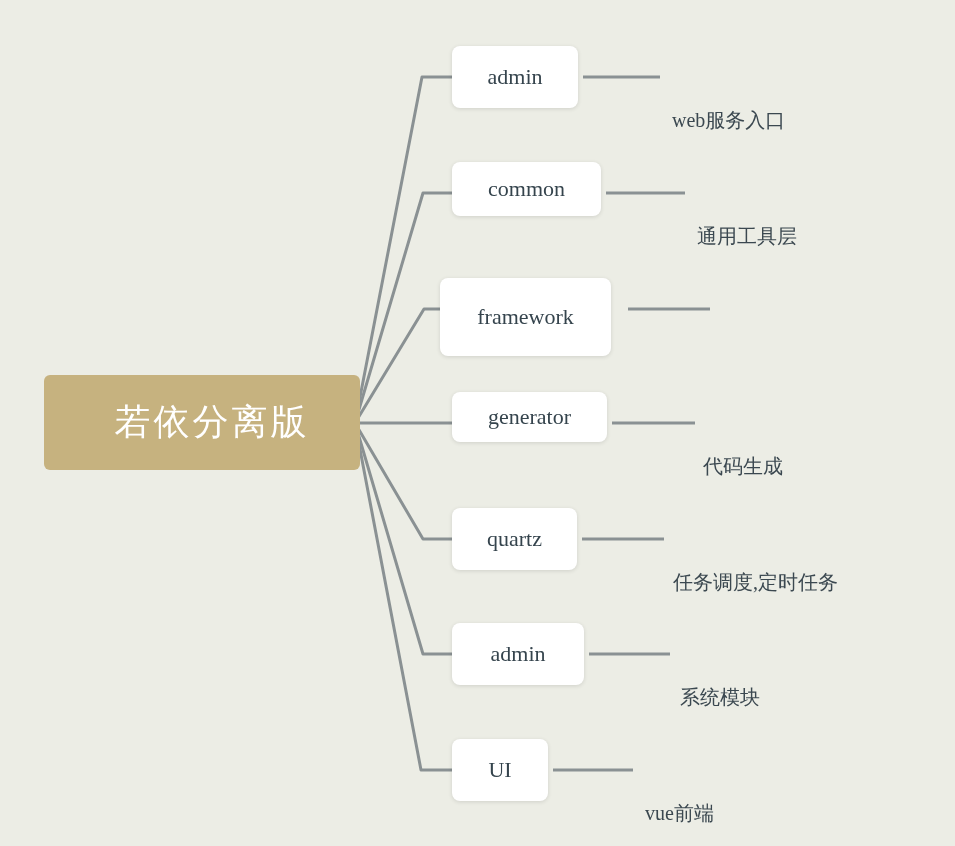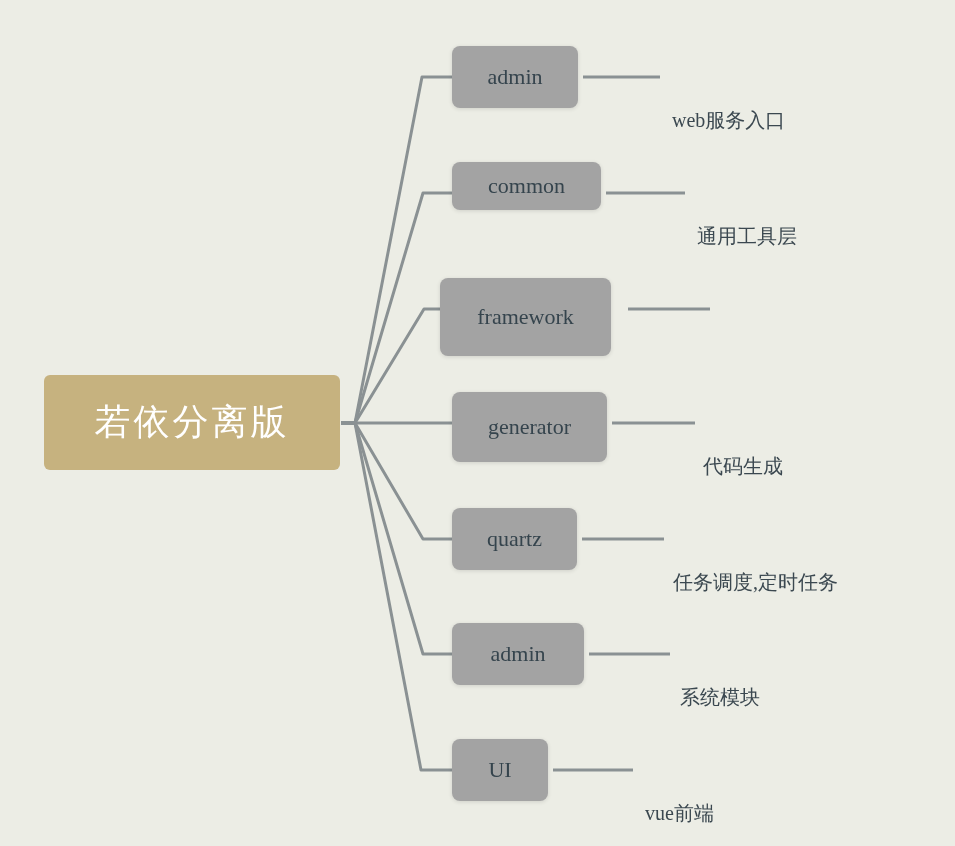--- a/index.html
+++ b/index.html
@@ -9,31 +9,32 @@
     font-family:"Liberation Serif","DejaVu Serif",serif;
   }
   svg.wires{position:absolute;left:0;top:0;width:955px;height:846px;}
   .root-node{
     position:absolute;left:44px;top:375px;width:296px;height:95px;
     background:#C6B27F;border-radius:6px;
     display:flex;align-items:center;justify-content:center;
     color:#FFFFFF;font-size:36px;letter-spacing:3px;
     font-family:"Liberation Sans","DejaVu Sans",sans-serif;
     cursor:pointer;
+    padding-left:20px;
   }
   .node{
-    position:absolute;background:#a3a3a3;border-radius:8px;
+    position:absolute;background:#ffffff;border-radius:8px;
     box-shadow:0 1px 4px rgba(0,0,0,0.12);
     display:flex;align-items:center;justify-content:center;
     font-size:22px;color:#35444D;cursor:pointer;white-space:nowrap;
   }
   .n0{left:452px;top:46px;width:126px;height:62px}
-  .n1{left:452px;top:162px;width:149px;height:48px}
+  .n1{left:452px;top:162px;width:149px;height:54px}
   .n2{left:440px;top:278px;width:171px;height:78px}
-  .n3{left:452px;top:392px;width:155px;height:70px}
+  .n3{left:452px;top:392px;width:155px;height:50px}
   .n4{left:452px;top:508px;width:125px;height:62px}
   .n5{left:452px;top:623px;width:132px;height:62px}
   .n6{left:452px;top:739px;width:96px;height:62px}
   .leaf{
     position:absolute;transform:translateY(-50%);
     font-size:20px;color:#3B4850;white-space:nowrap;cursor:pointer;margin-top:42px;
   }
   .d0{left:672px;top:78px}
   .d1{left:697px;top:194px}
   .d2{left:720px;top:309px}

